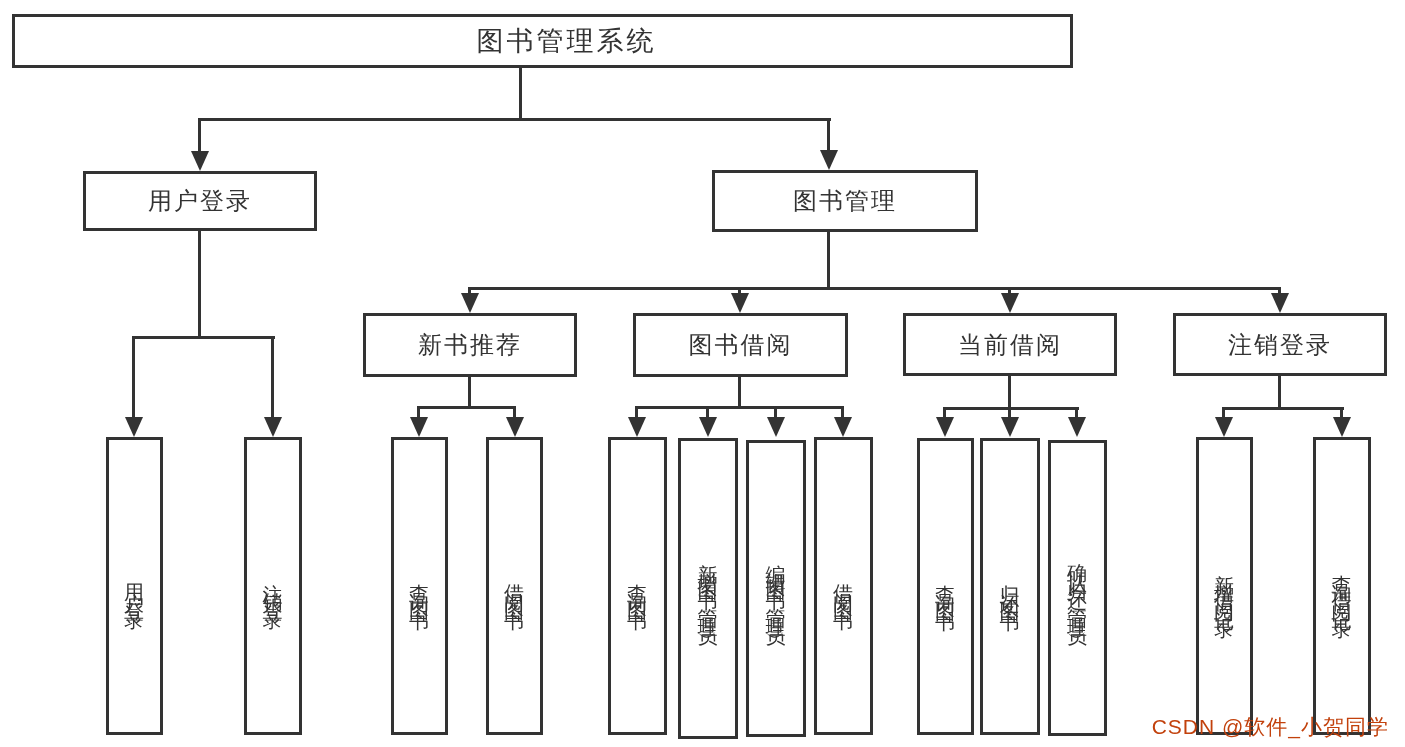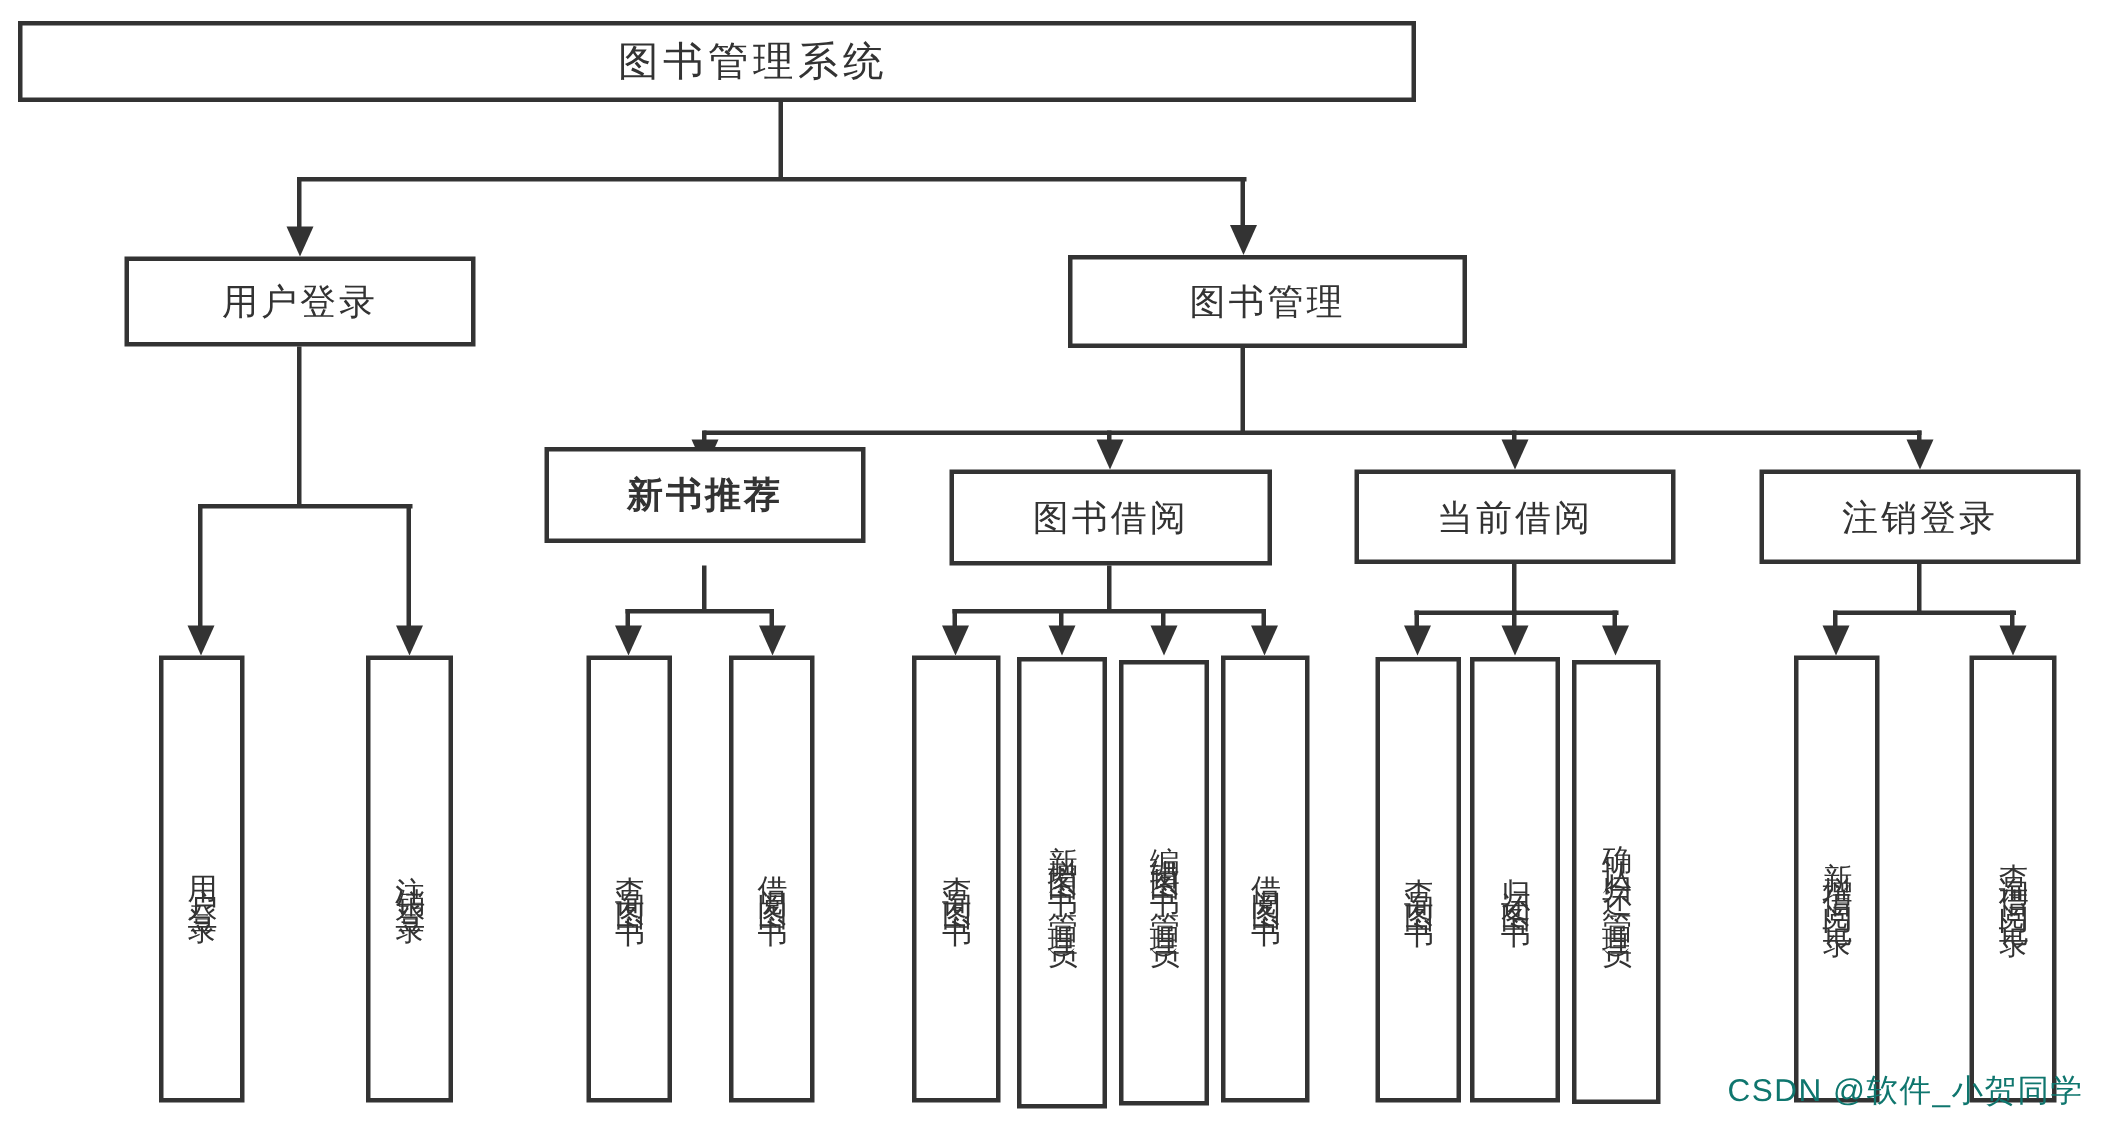--- a/index.html
+++ b/index.html
@@ -39,32 +39,32 @@
     position:absolute;
     width:0;height:0;
     border-left:9px solid transparent;
     border-right:9px solid transparent;
     border-top:20px solid var(--line);
   }
   .watermark{
     position:absolute;
     right:16px;bottom:6px;
     font-size:21px;
-    color:#0f766e;
+    color:#c2410c;
     letter-spacing:1px;
     white-space:nowrap;
     text-align:right;
   }
 </style>
 </head>
 <body>
 
 <div id="canvas">
 
-  <div class="box rootbox" style="left:12px;top:14px;width:932px;height:54px;padding-left:48px;">图书管理系统</div>
+  <div class="box rootbox" style="left:12px;top:14px;width:1061px;height:54px;padding-left:48px;">图书管理系统</div>
 
   <div class="line" style="left:519px;top:67px;width:3px;height:53px;"></div>
   <div class="line" style="left:198px;top:118px;width:633px;height:3px;"></div>
   <div class="line" style="left:198px;top:118px;width:3px;height:37px;"></div>
   <div class="arrow" style="left:191px;top:151px;"></div>
   <div class="line" style="left:827px;top:118px;width:3px;height:35px;"></div>
   <div class="arrow" style="left:820px;top:150px;"></div>
 
   <div class="box hbox" style="left:83px;top:171px;width:234px;height:60px;">用户登录</div>
   <div class="box hbox" style="left:712px;top:170px;width:266px;height:62px;">图书管理</div>
@@ -80,21 +80,21 @@
   <div class="line" style="left:469px;top:287px;width:812px;height:3px;"></div>
   <div class="line" style="left:468px;top:287px;width:3px;height:10px;"></div>
   <div class="arrow" style="left:461px;top:293px;"></div>
   <div class="line" style="left:738px;top:287px;width:3px;height:10px;"></div>
   <div class="arrow" style="left:731px;top:293px;"></div>
   <div class="line" style="left:1008px;top:287px;width:3px;height:10px;"></div>
   <div class="arrow" style="left:1001px;top:293px;"></div>
   <div class="line" style="left:1278px;top:287px;width:3px;height:10px;"></div>
   <div class="arrow" style="left:1271px;top:293px;"></div>
 
-  <div class="box hbox" style="left:363px;top:298px;width:214px;height:64px;font-weight:bold;">新书推荐</div>
+  <div class="box hbox" style="left:363px;top:313px;width:214px;height:64px;">新书推荐</div>
   <div class="box hbox" style="left:633px;top:313px;width:215px;height:64px;">图书借阅</div>
   <div class="box hbox" style="left:903px;top:313px;width:214px;height:63px;">当前借阅</div>
   <div class="box hbox" style="left:1173px;top:313px;width:214px;height:63px;">注销登录</div>
 
   <div class="line" style="left:468px;top:377px;width:3px;height:31px;"></div>
   <div class="line" style="left:417px;top:406px;width:99px;height:3px;"></div>
   <div class="line" style="left:417px;top:406px;width:3px;height:14px;"></div>
   <div class="arrow" style="left:410px;top:417px;"></div>
   <div class="line" style="left:513px;top:406px;width:3px;height:14px;"></div>
   <div class="arrow" style="left:506px;top:417px;"></div>

